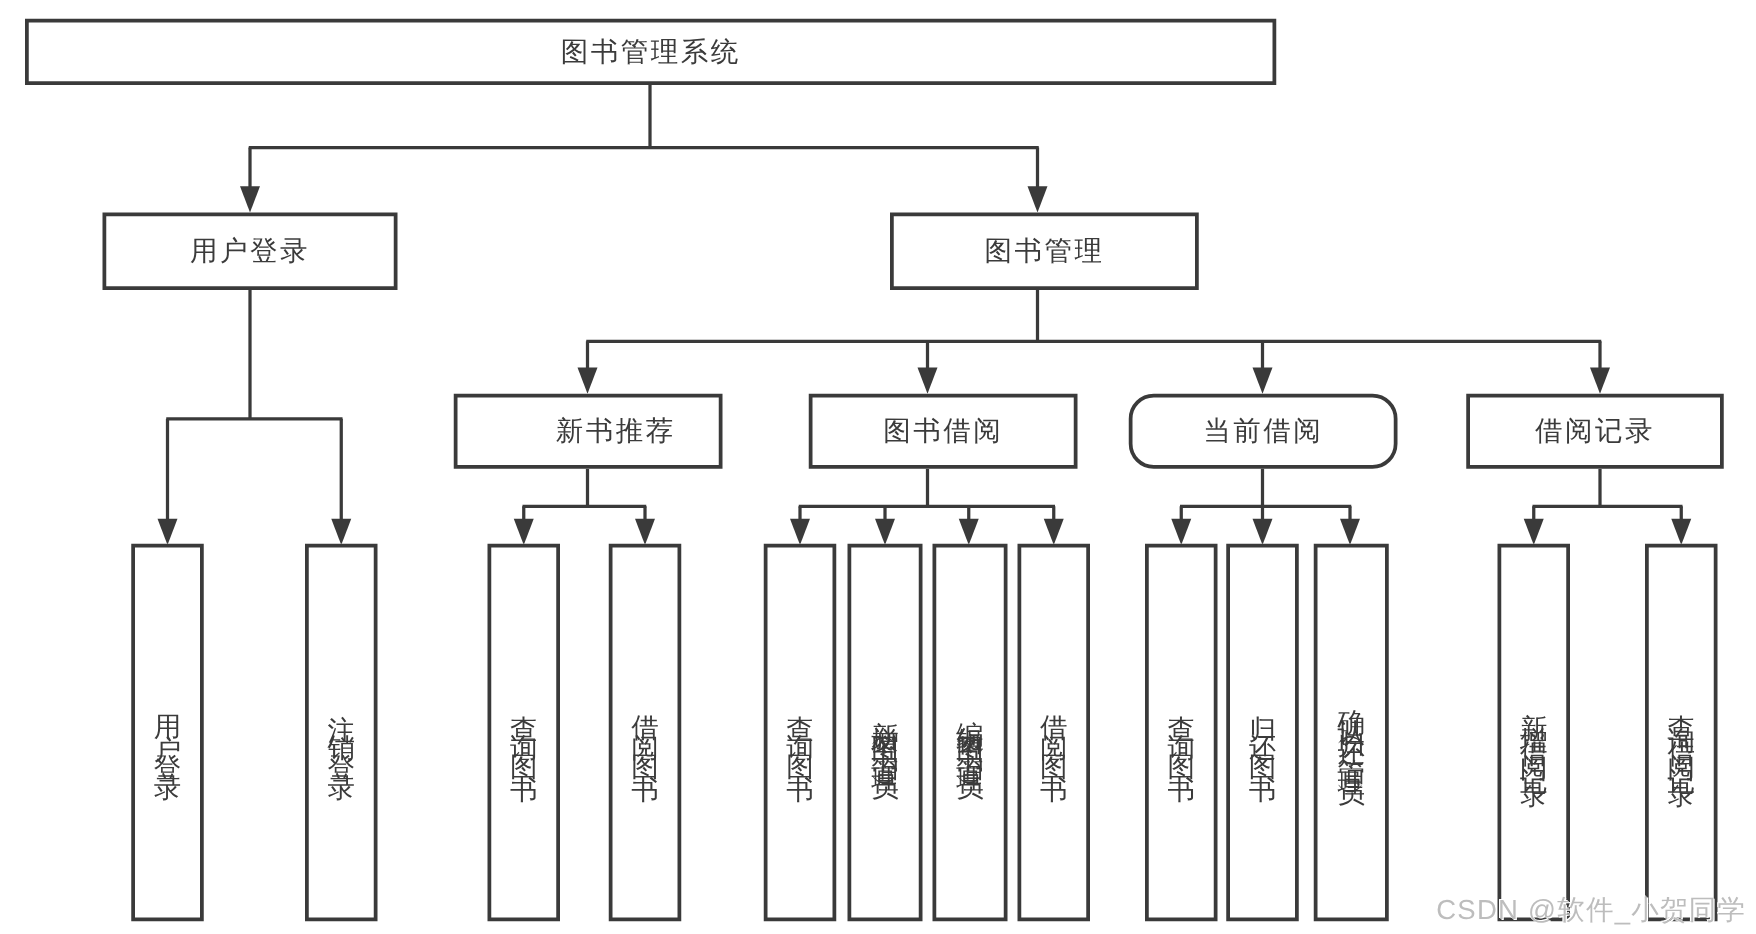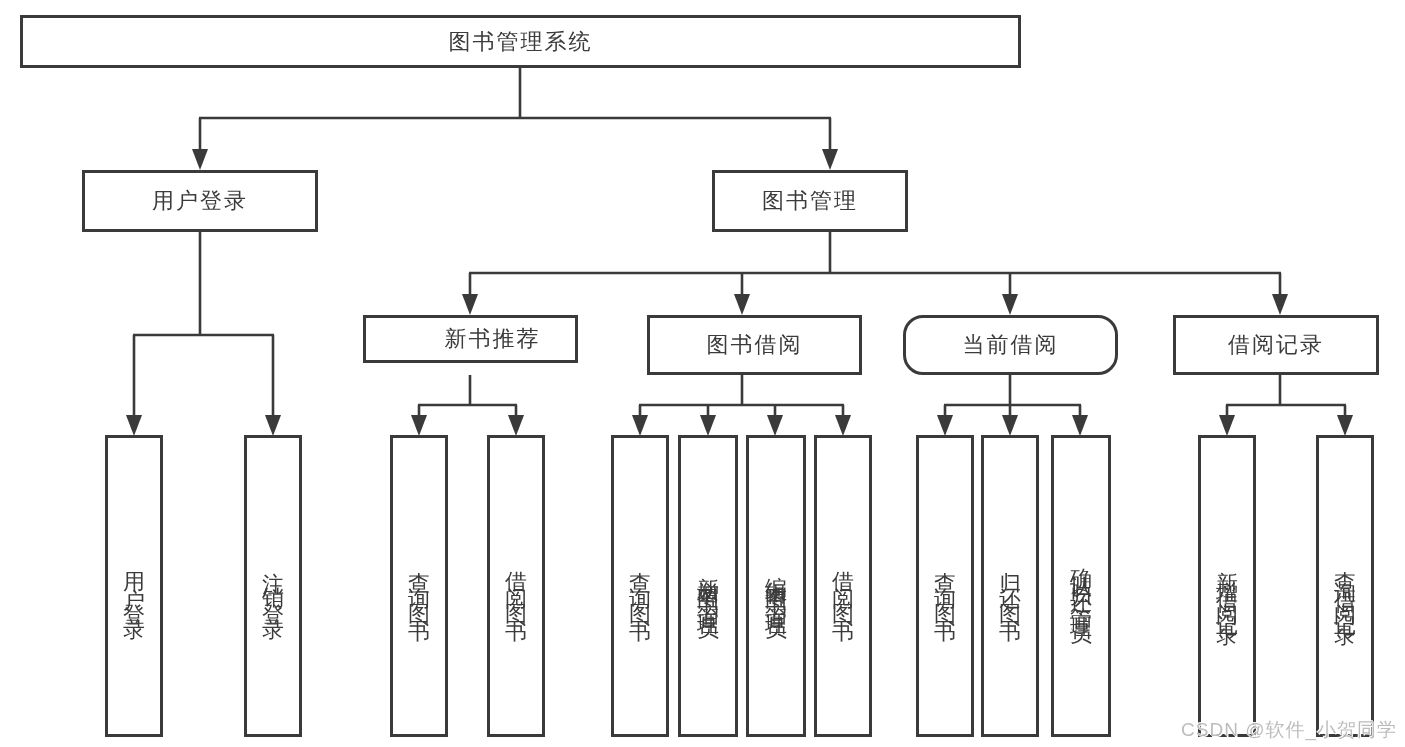--- a/index.html
+++ b/index.html
@@ -53,21 +53,21 @@
   }
   .ls-wide  { letter-spacing: 16px; }
   .ls-mid   { letter-spacing: 11px; }
   .ls-snug  { letter-spacing: 8px;  }
   .ls-tight { letter-spacing: 6px;  }
 
   .watermark {
     position: absolute;
     right: 8px;
     bottom: 4px;
-    font-size: 19px;
+    font-size: 22px;
     color: var(--watermark);
     letter-spacing: 1px;
     text-shadow: 1px 1px 0 #ffffff, -1px -1px 0 #ffffff;
     white-space: nowrap;
   }
 </style>
 </head>
 <body>
 
 <div class="canvas">
@@ -148,25 +148,25 @@
     </g>
   </svg>
 
   <div class="box" style="left:20px;top:15px;width:1001px;height:53px;text-align:right;">
     <span class="hlabel">图书管理系统</span>
   </div>
 
   <div class="box" style="left:82px;top:170px;width:236px;height:62px;">
     <span class="hlabel">用户登录</span>
   </div>
-  <div class="box" style="left:712px;top:170px;width:196px;height:62px;">
+  <div class="box" style="left:712px;top:170px;width:247px;height:62px;">
     <span class="hlabel">图书管理</span>
   </div>
 
-  <div class="box" style="left:363px;top:315px;width:215px;height:48px;padding-left:44px;">
+  <div class="box" style="left:363px;top:315px;width:215px;height:60px;padding-left:44px;">
     <span class="hlabel">新书推荐</span>
   </div>
   <div class="box" style="left:635px;top:315px;width:215px;height:60px;margin-left:12px;">
     <span class="hlabel">图书借阅</span>
   </div>
   <div class="box" style="left:903px;top:315px;width:215px;height:60px;border-radius:20px;">
     <span class="hlabel">当前借阅</span>
   </div>
   <div class="box" style="left:1173px;top:315px;width:206px;height:60px;">
     <span class="hlabel">借阅记录</span>

